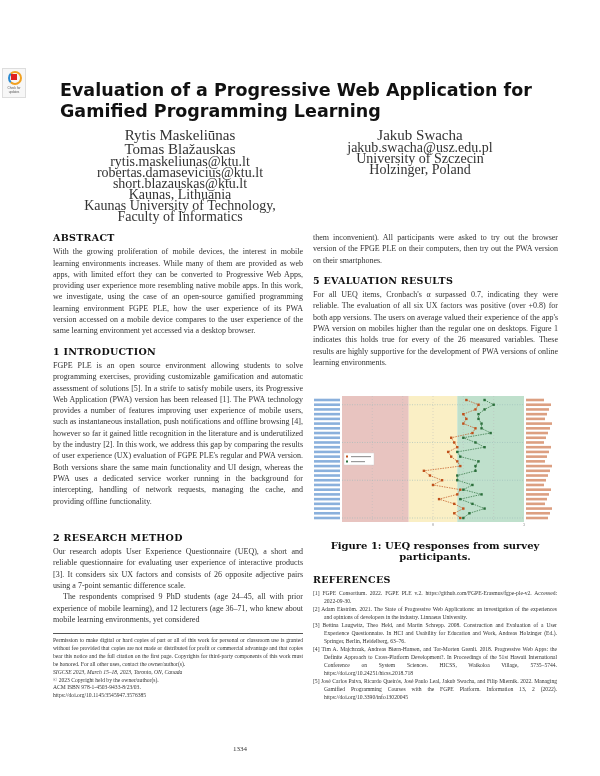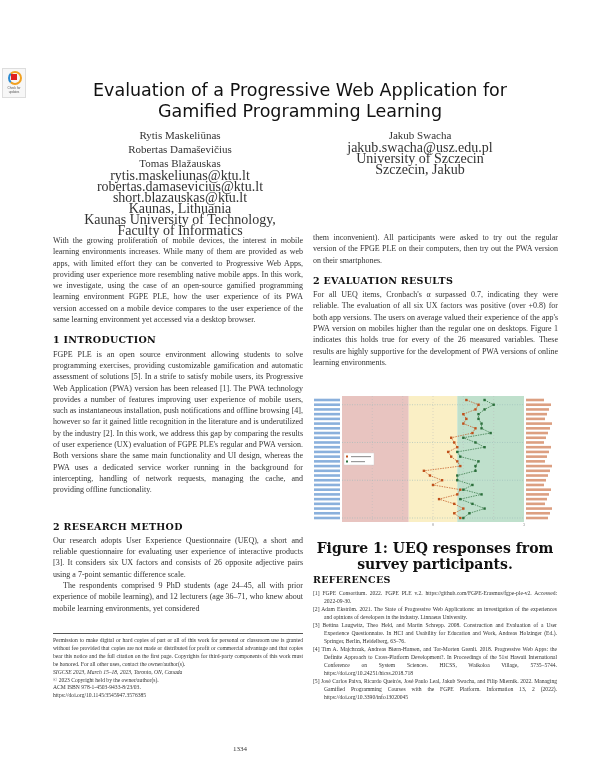--- a/index.html
+++ b/index.html
@@ -3,87 +3,87 @@
 <meta charset="utf-8">
 <style>
   html, body { margin:0; padding:0; background:#fff; }
   body { width:600px; height:776px; position:relative; overflow:hidden;
          font-family:"Liberation Serif", serif; color:#222; }
   .badge { position:absolute; left:2px; top:68px; width:22px; height:28px; border:1px solid #ddd; background:#f7f7f7; }
   .badge .ring { position:absolute; left:5px; top:2px; width:10px; height:10px; border-radius:50%;
                  border:2px solid #f0a020; border-left-color:#2a8ad0; }
   .badge .book { position:absolute; left:8px; top:5px; width:6px; height:6px; background:#e02020; }
   .badge .txt { position:absolute; left:1px; top:17px; width:20px; font-size:3px; line-height:4px; text-align:center; color:#555; font-family:"Liberation Sans", sans-serif; }
-  .title { position:absolute; left:60px; top:80px; width:480px; text-align:center;
-           font-family:"DejaVu Sans", sans-serif; font-weight:normal; font-size:17.5px; line-height:21px; color:#111; }
+  .title { position:absolute; left:60px; top:80px; width:480px; 
+           font-family:"DejaVu Sans", sans-serif; font-weight:bold; font-size:17.5px; line-height:21px; color:#111; }
   .authblock { position:absolute; text-align:center; font-size:9.5px; line-height:12px; color:#333; }
-  .authblock .name { font-size:11px; line-height:14px; }
+  .authblock .name { font-size:15px; line-height:14px; }
   .authblock .small { font-size:14px; line-height:11px; }
   .col { position:absolute; font-size:8px; line-height:11.3px; text-align:justify; color:#333; }
   .col p { margin:0; }
   .col p.indent { text-indent:10px; }
   h2 { font-family:"DejaVu Serif", serif; font-size:9.5px; font-weight:bold; margin:0; letter-spacing:0.3px; color:#111; }
   .foot { position:absolute; left:53px; top:633px; width:250px; border-top:1px solid #555; padding-top:3px;
           font-size:5.6px; line-height:7.9px; color:#333; text-align:justify; }
   .chart { position:absolute; left:310px; top:381px; width:260px; height:145px; }
-  .caption { position:absolute; left:310px; top:540px; width:250px; text-align:center; font-weight:bold; font-size:14px; color:#111; font-family:"DejaVu Serif", serif; }
+  .caption { position:absolute; left:310px; top:540px; width:250px; text-align:center; font-weight:bold; font-size:10px; color:#111; font-family:"DejaVu Serif", serif; }
   .refs { position:absolute; left:313px; top:574px; width:244px; color:#333; }
   .refs ol { list-style:none; margin:4px 0 0 0; padding:0; }
   .refs li { font-size:5.6px; line-height:8px; padding-left:11px; text-indent:-11px; text-align:justify; }
   .pagenum { position:absolute; left:0; width:480px; top:745px; text-align:center; font-size:7px; color:#333; }
 </style>
 </head>
 <body>
 
 <div class="badge">
   <div class="ring"></div>
   <div class="book"></div>
   <div class="txt">Check for updates</div>
 </div>
 
 <div class="title">Evaluation of a Progressive Web Application for Gamified Programming Learning</div>
 
 <div class="authblock" style="left:80px; top:128px; width:200px;">
   <div class="name">Rytis Maskeliūnas</div>
-  <div class="name">Robertas Damaševičius</div>
   <div class="name">Tomas Blažauskas</div>
   <div class="small">rytis.maskeliunas@ktu.lt</div>
   <div class="small">robertas.damasevicius@ktu.lt</div>
   <div class="small">short.blazauskas@ktu.lt</div>
   <div class="small">Kaunas, Lithuania</div>
   <div class="small">Kaunas University of Technology, Faculty of Informatics</div>
 </div>
 
 <div class="authblock" style="left:340px; top:128px; width:160px;">
   <div class="name">Jakub Swacha</div>
   <div class="small">jakub.swacha@usz.edu.pl</div>
   <div class="small">University of Szczecin</div>
-  <div class="small">Szczecin, Jakub</div>
+  <div class="small">Holzinger, Poland</div>
 </div>
 
 <div class="col" style="left:53px; top:232px; width:250px;">
+  <h2>ABSTRACT</h2>
   <p style="margin-top:3px;">With the growing proliferation of mobile devices, the interest in mobile learning environments increases. While many of them are provided as web apps, with limited effort they can be converted to Progressive Web Apps, providing user experience more resembling native mobile apps. In this work, we investigate, using the case of an open-source gamified programming learning environment FGPE PLE, how the user experience of its PWA version accessed on a mobile device compares to the user experience of the same learning environment yet accessed via a desktop browser.</p>
   <h2 style="margin-top:9px;">1   INTRODUCTION</h2>
   <p style="margin-top:3px;">FGPE PLE is an open source environment allowing students to solve programming exercises, providing customizable gamification and automatic assessment of solutions [5]. In a strife to satisfy mobile users, its Progressive Web Application (PWA) version has been released [1]. The PWA technology provides a number of features improving user experience of mobile users, such as instantaneous installation, push notifications and offline browsing [4], however so far it gained little recognition in the literature and is underutilized by the industry [2]. In this work, we address this gap by comparing the results of user experience (UX) evaluation of FGPE PLE's regular and PWA version. Both versions share the same main functionality and UI design, whereas the PWA uses a dedicated service worker running in the background for intercepting, handling of network requests, managing the cache, and providing offline functionality.</p>
   <h2 style="margin-top:25px;">2   RESEARCH METHOD</h2>
   <p style="margin-top:3px;">Our research adopts User Experience Questionnaire (UEQ), a short and reliable questionnaire for evaluating user experience of interactive products [3]. It considers six UX factors and consists of 26 opposite adjective pairs using a 7-point semantic difference scale.</p>
   <p class="indent">The respondents comprised 9 PhD students (age 24–45, all with prior experience of mobile learning), and 12 lecturers (age 36–71, who knew about mobile learning environments, yet considered</p>
 </div>
 
 <div class="foot">
   <div>Permission to make digital or hard copies of part or all of this work for personal or classroom use is granted without fee provided that copies are not made or distributed for profit or commercial advantage and that copies bear this notice and the full citation on the first page. Copyrights for third-party components of this work must be honored. For all other uses, contact the owner/author(s).</div>
   <div style="font-style:italic;">SIGCSE 2023, March 15–18, 2023, Toronto, ON, Canada</div>
   <div>© 2023 Copyright held by the owner/author(s).</div>
   <div>ACM ISBN 978-1-4503-9433-8/23/03.</div>
   <div>https://doi.org/10.1145/3545947.3576385</div>
 </div>
 
 <div class="col" style="left:313px; top:232px; width:245px;">
-  <p>them inconvenient). All participants were asked to try out the regular version of the FPGE PLE on their computers, then try out the PWA version on their smartphones.</p>
-  <h2 style="margin-top:9px;">2   EVALUATION RESULTS</h2>
+  <p>them inconvenient). All participants were asked to try out the browser version of the FPGE PLE on their computers, then try out the PWA version on their smartphones.</p>
+  <h2 style="margin-top:9px;">5   EVALUATION RESULTS</h2>
   <p style="margin-top:3px;">For all UEQ items, Cronbach's α surpassed 0.7, indicating they were reliable. The evaluation of all six UX factors was positive (over +0.8) for both app versions. The users on average valued their experience of the app's PWA version on mobiles higher than the regular one on desktops. Figure 1 indicates this holds true for every of the 26 measured variables. These results are highly supportive for the development of PWA versions of online learning environments.</p>
 </div>
 
 <div class="chart">
   <svg id="chart-svg" width="260" height="145" viewBox="0 0 260 145">
       <rect x="32" y="15" width="66.73333333333333" height="126" fill="#e8c4c0"></rect>
       <rect x="98.73333333333333" y="15" width="48.53333333333332" height="126" fill="#faefc5"></rect>
       <rect x="147.26666666666665" y="15" width="66.73333333333335" height="126" fill="#bfe0cc"></rect>
       <line x1="62.33333333333333" x2="62.33333333333333" y1="15" y2="141" stroke="#bbb" stroke-dasharray="1,2" stroke-width="0.5"></line>
       <line x1="92.66666666666666" x2="92.66666666666666" y1="15" y2="141" stroke="#bbb" stroke-dasharray="1,2" stroke-width="0.5"></line>

